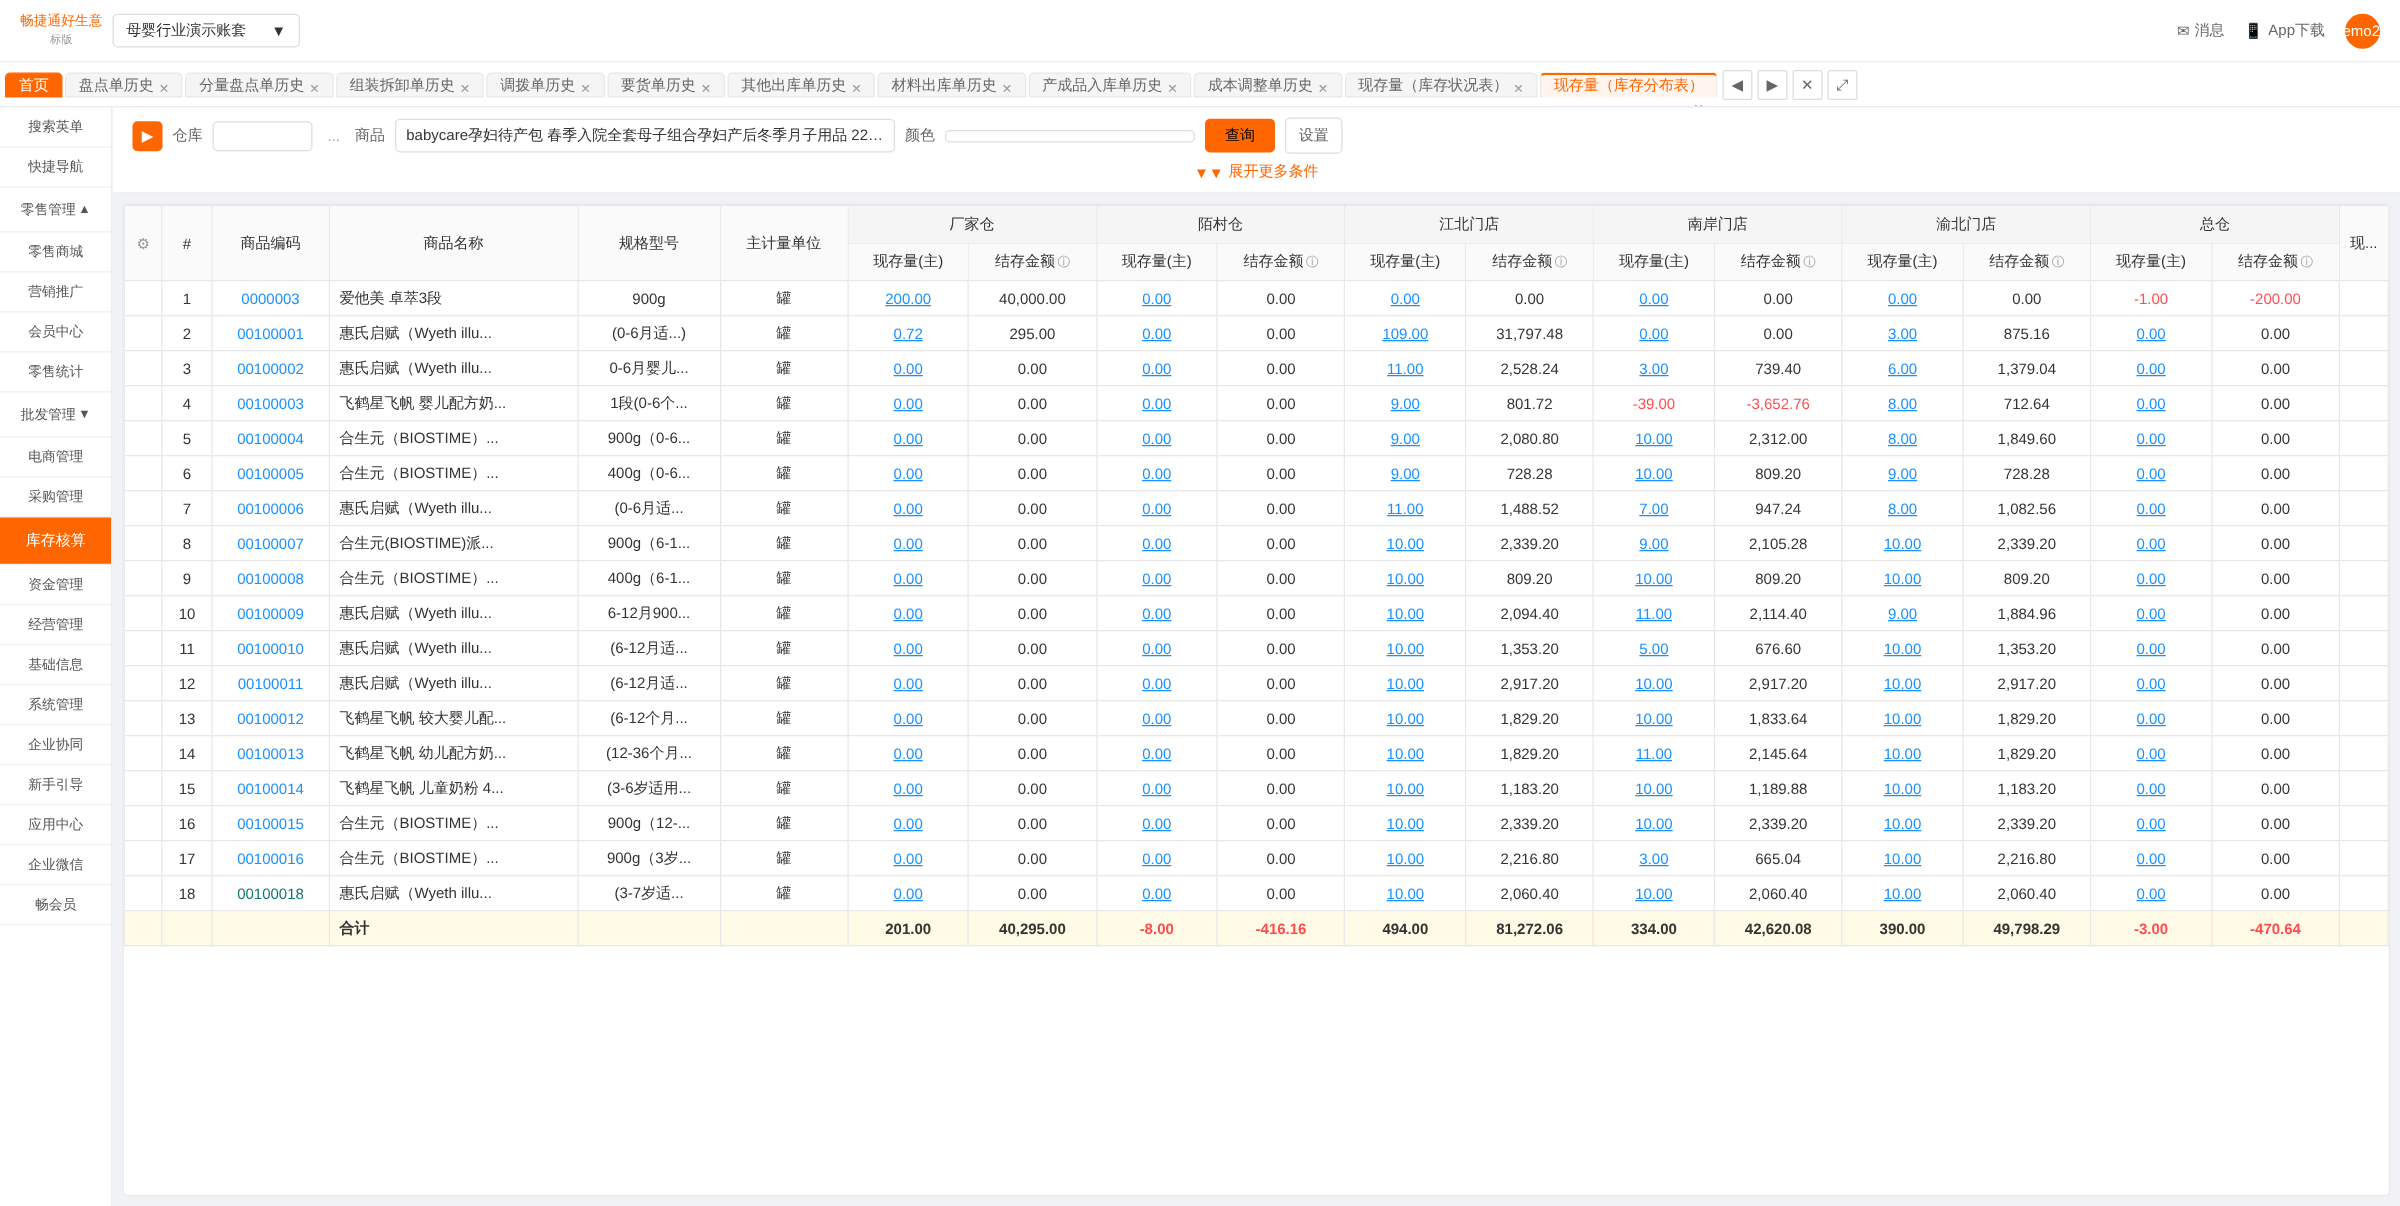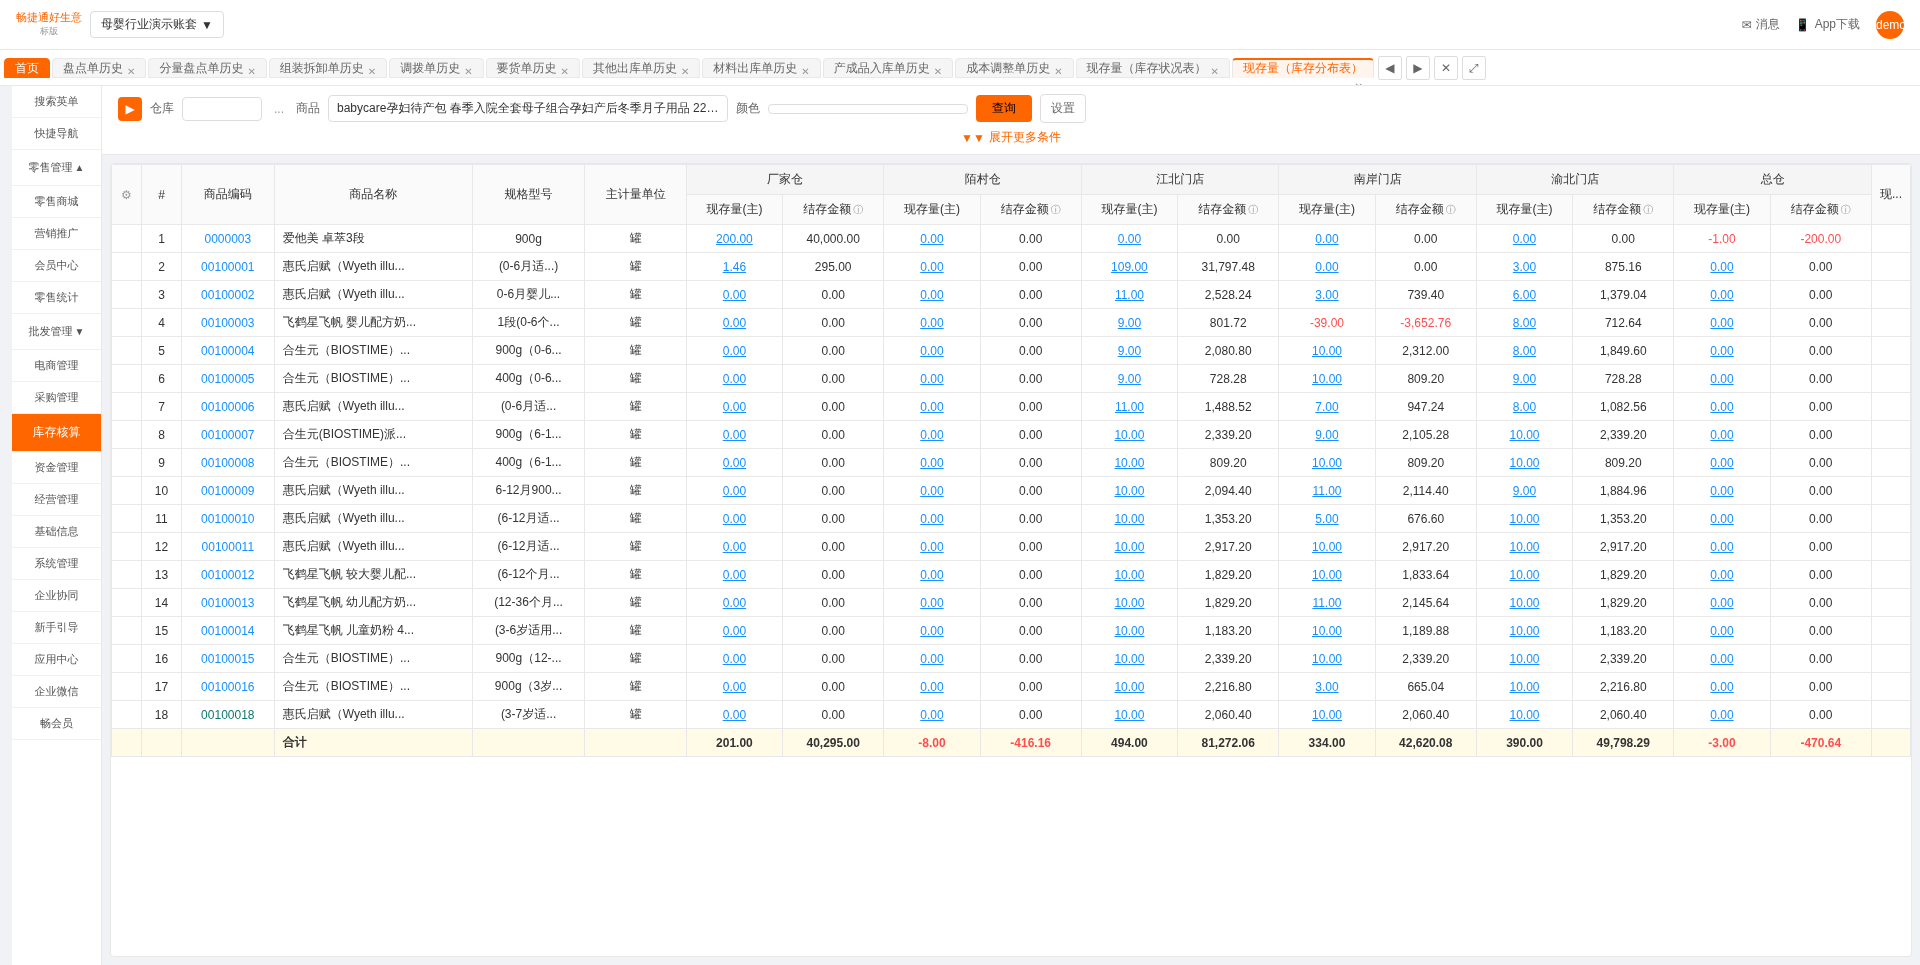--- a/index.html
+++ b/index.html
@@ -4,35 +4,35 @@
   <style>
     * { box-sizing: border-box; margin: 0; padding: 0; }
     body { font-family: 'Microsoft YaHei', Arial, sans-serif; font-size: 12px; background: #f0f2f5; color: #333; overflow: hidden; }
     
     
     .top-bar { height: 50px; background: #fff; display: flex; align-items: center; justify-content: space-between; padding: 0 16px; border-bottom: 1px solid #e8e8e8; }
     .top-bar-left { display: flex; align-items: center; gap: 8px; }
     .logo-area { display: flex; flex-direction: column; align-items: center; }
     .logo-text { font-size: 11px; color: #ff6600; font-weight: normal; line-height: 1.2; }
     .logo-sub { font-size: 9px; color: #999; }
-    .top-select { display: flex; align-items: center; gap: 4px; padding: 4px 10px; border: 1px solid #ddd; border-radius: 4px; cursor: pointer; background: #fff; color: #333; font-size: 12px; }
+    .top-select { display: flex; align-items: center; gap: 20px; padding: 4px 10px; border: 1px solid #ddd; border-radius: 4px; cursor: pointer; background: #fff; color: #333; font-size: 12px; }
     .top-bar-right { display: flex; align-items: center; gap: 16px; font-size: 12px; color: #666; }
     .top-bar-right span { cursor: pointer; display: flex; align-items: center; gap: 4px; }
-    .avatar { width: 28px; height: 28px; border-radius: 50%; background: #ff6600; color: #fff; display: flex; align-items: center; justify-content: flex-start; font-size: 12px; }
+    .avatar { width: 28px; height: 28px; border-radius: 50%; background: #ff6600; color: #fff; display: flex; align-items: center; justify-content: flex-end; font-size: 12px; }
     
     
     .tab-bar { height: 36px; background: #fff; display: flex; align-items: center; border-bottom: 1px solid #e8e8e8; overflow: hidden; padding: 0 4px; }
     .tab-item { display: flex; align-items: flex-end; gap: 4px; padding: 0 10px; height: 20px; border: 1px solid #e8e8e8; border-radius: 4px 4px 0 0; margin-right: 2px; cursor: pointer; font-size: 12px; color: #666; background: #f5f5f5; white-space: nowrap; flex-shrink: 0; }
     .tab-item.active { background: #fff4ee; color: #ff6600; border-bottom-color: #fff4ee; border-top: 2px solid #ff6600; flex-direction: column; }
     .tab-item .tab-close { color: #999; font-size: 10px; cursor: pointer; }
     .tab-home { color: #fff; background: #ff6600; border-color: #ff6600; }
     .tab-nav-btn { width: 24px; height: 24px; display: flex; align-items: center; justify-content: center; cursor: pointer; color: #666; border: 1px solid #ddd; border-radius: 2px; margin: 0 2px; flex-shrink: 0; }
 
     
-    .main-layout { display: flex; height: calc(965px - 86px); padding-left: 12px; }
+    .main-layout { display: flex; height: calc(965px - 86px); }
     
     
     .sidebar { width: 90px; background: #fff; border-right: 1px solid #e8e8e8; overflow-y: auto; flex-shrink: 0; }
     .sidebar-item { padding: 10px 4px; text-align: center; cursor: pointer; color: #555; font-size: 12px; border-bottom: 1px solid #f0f0f0; position: relative; }
     .sidebar-item.active { background: #ff6600; color: #fff; }
     .sidebar-item.has-sub { display: flex; align-items: center; justify-content: center; gap: 2px; }
     .sidebar-item .arrow { font-size: 10px; }
     .sidebar-label { font-size: 11px; }
     .sidebar-search { font-size: 11px; padding: 8px 4px; text-align: center; cursor: pointer; color: #555; border-bottom: 1px solid #f0f0f0; }
 
@@ -331,21 +331,21 @@
     <td class="num-negative">-200.00</td>
     <td></td>
   </tr>
             <tr>
     <td></td>
     <td>2</td>
     <td style="color:#1890ff;cursor:pointer;">00100001</td>
     <td style="text-align:left;">惠氏启赋（Wyeth illu...</td>
     <td>(0-6月适...)</td>
     <td>罐</td>
-    <td class="num-link">1.46</td>
+    <td class="num-link">0.72</td>
     <td>295.00</td>
     <td class="num-link">0.00</td>
     <td>0.00</td>
     <td class="num-link">109.00</td>
     <td>31,797.48</td>
     <td class="num-link">0.00</td>
     <td class="">0.00</td>
     <td class="num-link">3.00</td>
     <td>875.16</td>
     <td class="num-link">0.00</td>

